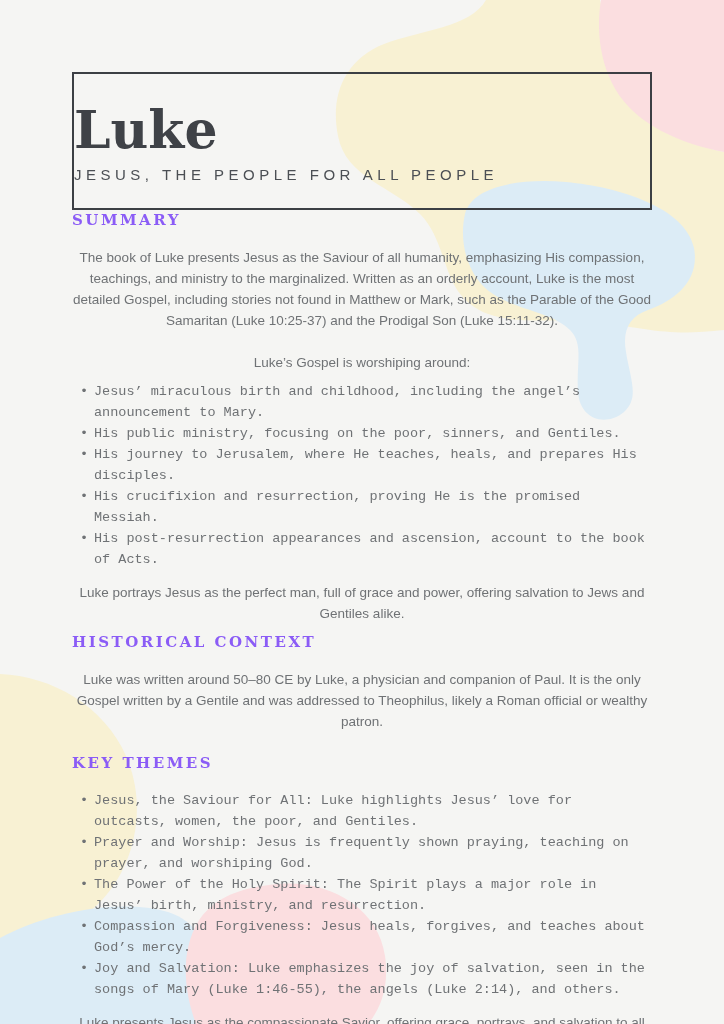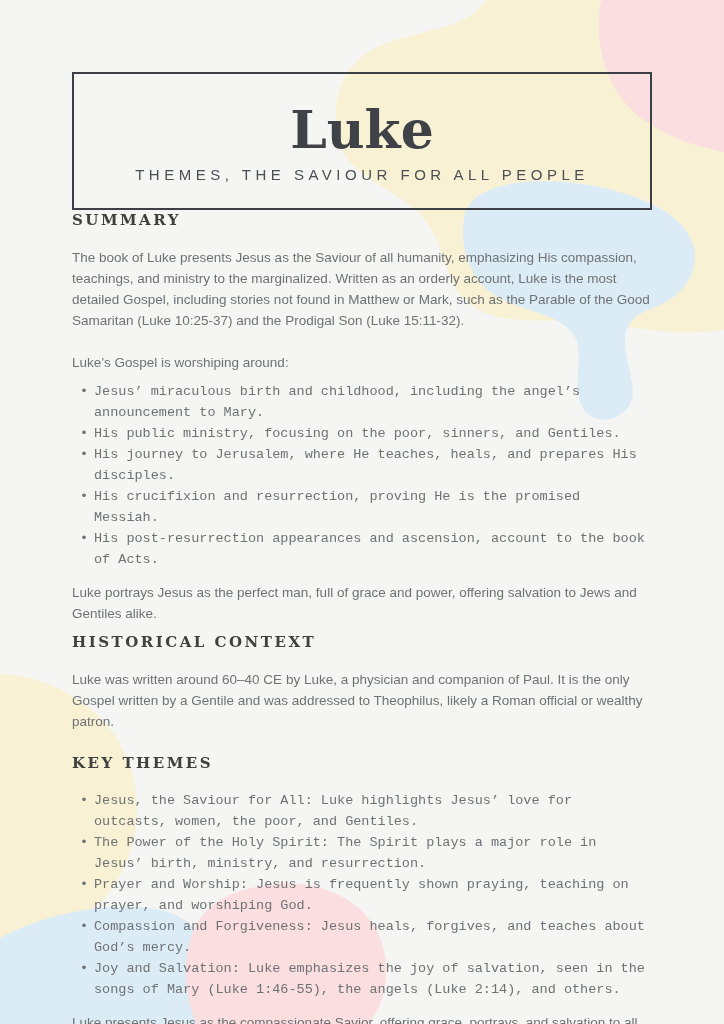--- a/index.html
+++ b/index.html
@@ -21,21 +21,21 @@
   }
   .header-box {
     position: absolute;
     left: 72px;
     top: 72px;
     width: 576px;
     height: 134px;
     border: 2px solid #3c3f44;
     display: flex;
     flex-direction: column;
-    align-items: center;
+    align-items: flex-start;
     justify-content: center;
     z-index: 2;
   }
   .doc-title {
     font-family: "DejaVu Serif", "Liberation Serif", serif;
     font-weight: 700;
     font-size: 52px;
     line-height: 1;
     color: #3f4247;
     letter-spacing: 0px;
@@ -55,24 +55,24 @@
     z-index: 2;
     color: #6f7275;
     font-size: 13.5px;
     line-height: 21px;
   }
   h2.section-heading {
     font-family: "DejaVu Serif", "Liberation Serif", serif;
     font-weight: 700;
     font-size: 15px;
     letter-spacing: 2.5px;
-    color: #404040;
+    color: #8b5cf6;
     margin: 0 0 16px;
   }
-  .content p { margin: 0 0 8px; }
+  .content p { margin: 0 0 8px; text-align: center; }
   .content p.para-gap { margin-bottom: 21px; }
   ul.doc-list {
     list-style: none;
     margin: 0 0 12px;
     padding: 0 0 0 22px;
   }
   ul.doc-list li { position: relative; margin: 0; font-family: Liberation Mono, monospace; }
   ul.doc-list li::before {
     content: "•";
     position: absolute;
@@ -127,44 +127,44 @@
     <path fill="#fbdee0" d="M278,884
       C330,880 378,908 385,956
       C390,990 378,1012 368,1024
       L196,1024
       C184,992 180,952 198,922
       C214,896 244,887 278,884 Z"></path>
   </svg>
 
   <div class="header-box">
     <div class="doc-title">Luke</div>
-    <div class="doc-subtitle">THEMES, THE SAVIOUR FOR ALL PEOPLE</div>
+    <div class="doc-subtitle">JESUS, THE PEOPLE FOR ALL PEOPLE</div>
   </div>
 
   <div class="content">
 
     <h2 class="section-heading mt-section-1">SUMMARY</h2>
     <p class="para-gap">The book of Luke presents Jesus as the Saviour of all humanity, emphasizing His compassion, teachings, and ministry to the marginalized. Written as an orderly account, Luke is the most detailed Gospel, including stories not found in Matthew or Mark, such as the Parable of the Good Samaritan (Luke 10:25-37) and the Prodigal Son (Luke 15:11-32).</p>
     <p>Luke’s Gospel is worshiping around:</p>
     <ul class="doc-list">
       <li>Jesus’ miraculous birth and childhood, including the angel’s announcement to Mary.</li>
       <li>His public ministry, focusing on the poor, sinners, and Gentiles.</li>
       <li>His journey to Jerusalem, where He teaches, heals, and prepares His disciples.</li>
       <li>His crucifixion and resurrection, proving He is the promised Messiah.</li>
       <li>His post-resurrection appearances and ascension, account to the book of Acts.</li>
     </ul>
     <p class="mt-para">Luke portrays Jesus as the perfect man, full of grace and power, offering salvation to Jews and Gentiles alike.</p>
 
     <h2 class="section-heading mt-section-2">HISTORICAL CONTEXT</h2>
-    <p class="para-gap">Luke was written around 60–40 CE by Luke, a physician and companion of Paul. It is the only Gospel written by a Gentile and was addressed to Theophilus, likely a Roman official or wealthy patron.</p>
+    <p class="para-gap">Luke was written around 50–80 CE by Luke, a physician and companion of Paul. It is the only Gospel written by a Gentile and was addressed to Theophilus, likely a Roman official or wealthy patron.</p>
 
     <h2 class="section-heading mt-section-3">KEY THEMES</h2>
     <ul class="doc-list">
       <li>Jesus, the Saviour for All: Luke highlights Jesus’ love for outcasts, women, the poor, and Gentiles.</li>
+      <li>Prayer and Worship: Jesus is frequently shown praying, teaching on prayer, and worshiping God.</li>
       <li>The Power of the Holy Spirit: The Spirit plays a major role in Jesus’ birth, ministry, and resurrection.</li>
-      <li>Prayer and Worship: Jesus is frequently shown praying, teaching on prayer, and worshiping God.</li>
       <li>Compassion and Forgiveness: Jesus heals, forgives, and teaches about God’s mercy.</li>
       <li>Joy and Salvation: Luke emphasizes the joy of salvation, seen in the songs of Mary (Luke 1:46-55), the angels (Luke 2:14), and others.</li>
     </ul>
     <p class="mt-para">Luke presents Jesus as the compassionate Savior, offering grace, portrays, and salvation to all who seek Him.</p>
 
   </div>
 </div>
 
 </body></html>

